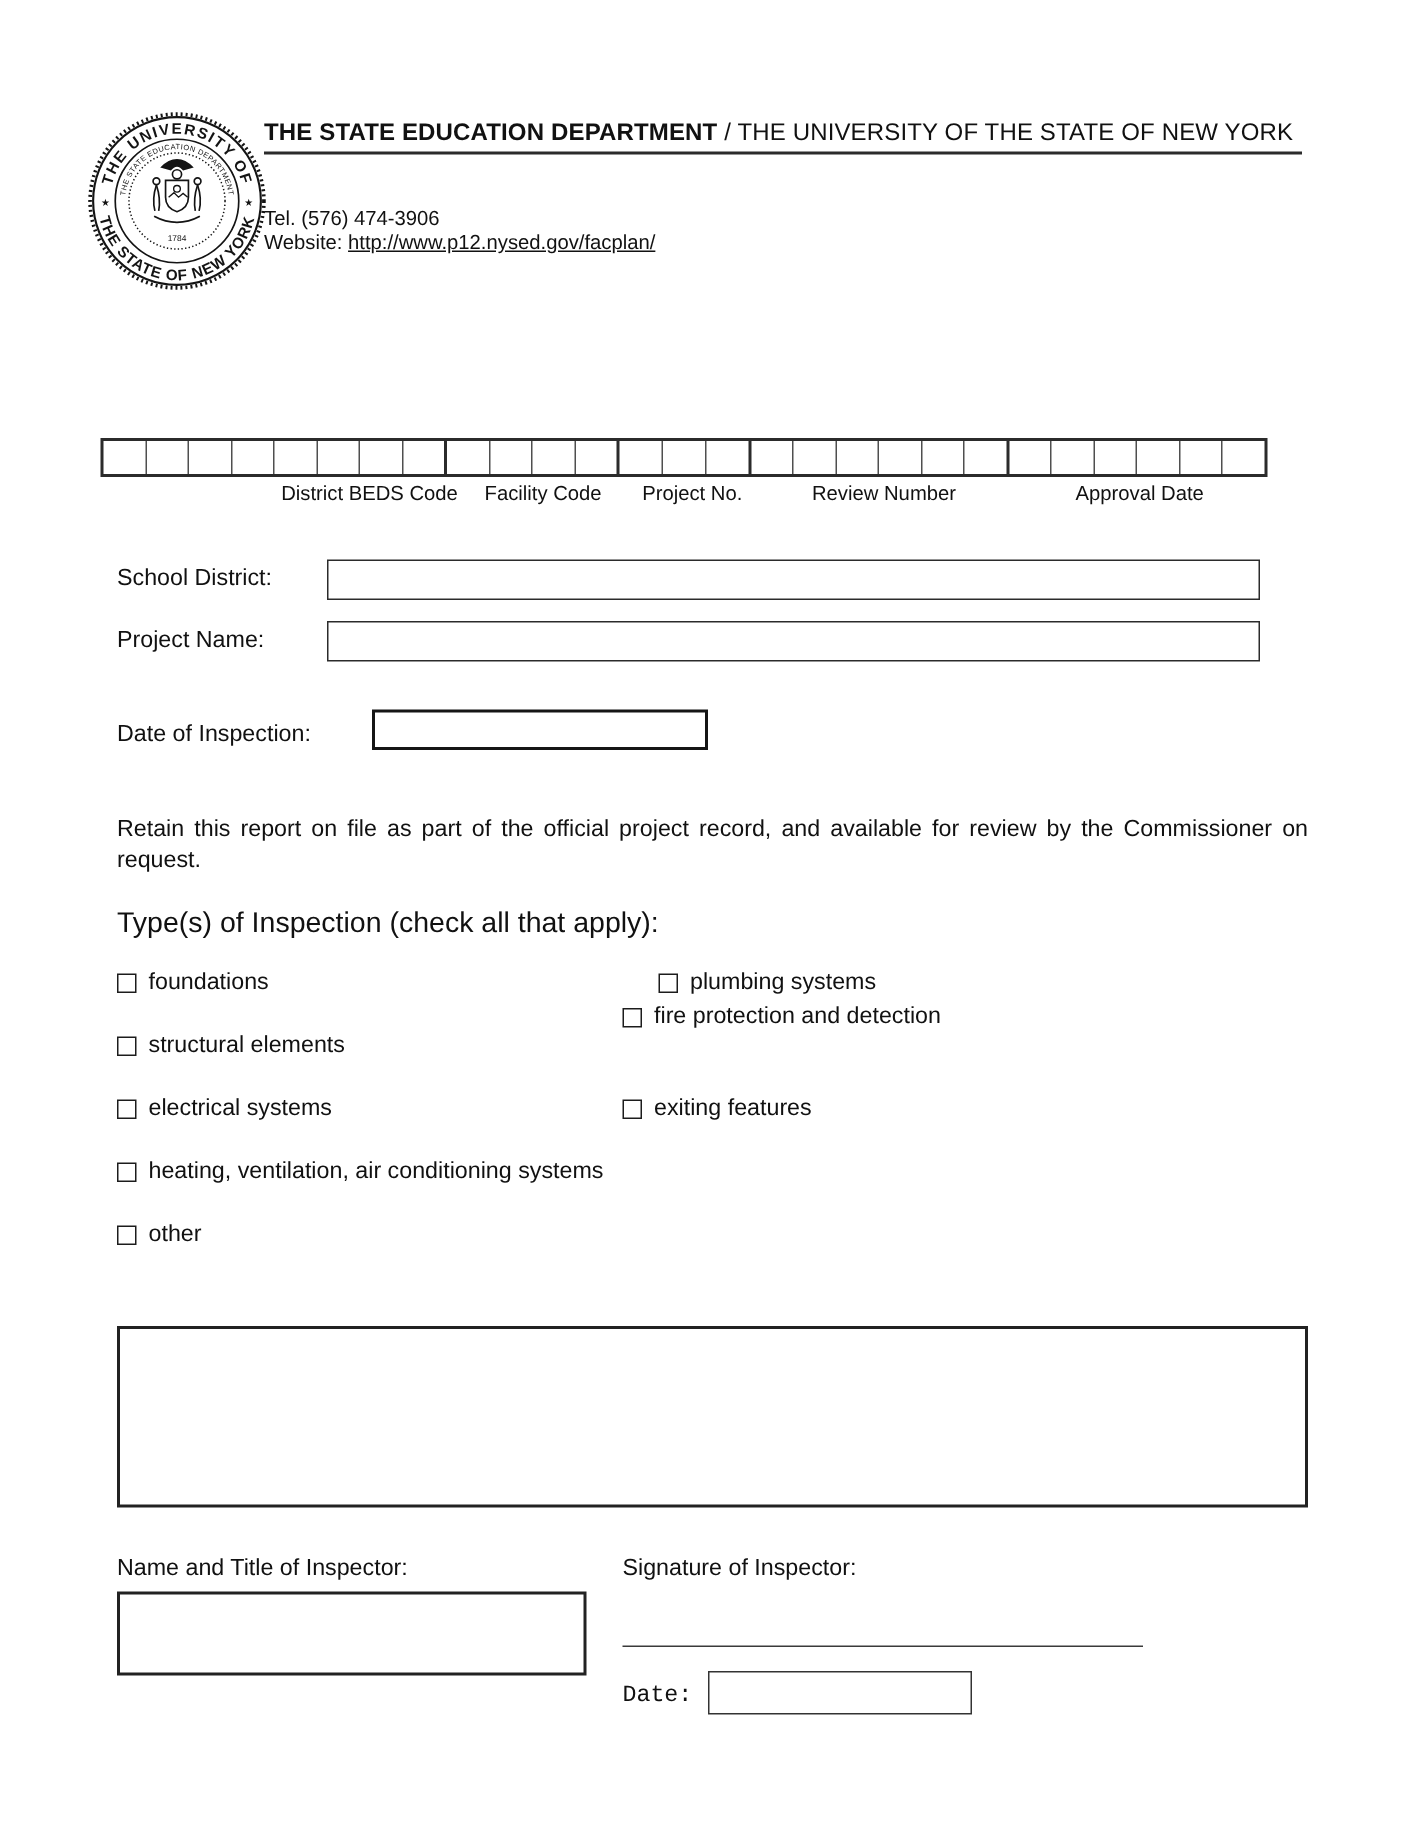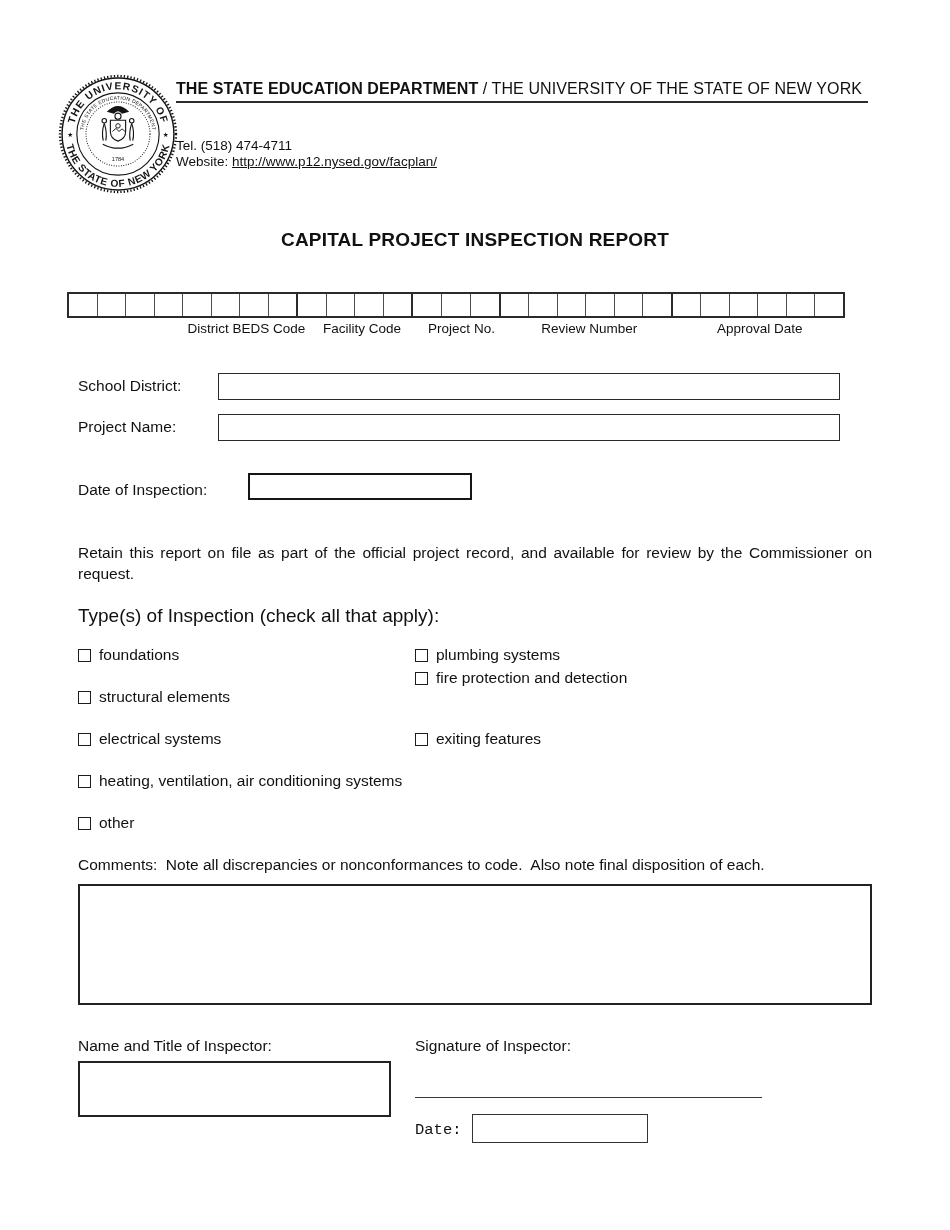--- a/index.html
+++ b/index.html
@@ -93,24 +93,23 @@
       <circle cx="73.5" cy="47" r="2.2"></circle>
       <path d="M73.5,49.5 q3,9 1,17"></path>
       <path d="M73.5,49.5 q-3,9 -1.5,17"></path>
       <path d="M45,70 Q60,78 75,70" stroke-width="1.2"></path>
     </g>
     <text x="60" y="86.5" font-size="5.5" text-anchor="middle">1784</text>
   </svg>
 
   <div class="abs hdr-line1"><b>THE STATE EDUCATION DEPARTMENT</b><span> / THE UNIVERSITY OF THE STATE OF NEW YORK</span></div>
   <div class="abs hdr-rule"></div>
-  <div class="abs hdr-tel">Tel. (518) 474-4711</div>
+  <div class="abs hdr-tel">Tel. (576) 474-3906</div>
   <div class="abs hdr-web"><span>Website: </span><span class="url">http://www.p12.nysed.gov/facplan/</span></div>
 
-  <div class="abs doc-title">CAPITAL PROJECT INSPECTION REPORT</div>
 
   <div class="abs cn-grid">
       <div class="cn-group" style="flex-grow: 8;">
         <div class="cn-cell"></div>
         <div class="cn-cell"></div>
         <div class="cn-cell"></div>
         <div class="cn-cell"></div>
         <div class="cn-cell"></div>
         <div class="cn-cell"></div>
         <div class="cn-cell"></div>
@@ -179,34 +178,33 @@
   </div>
   <div class="abs chk-row" style="left:78px; top:772px;">
     <span class="chk"></span>
     <span>heating, ventilation, air conditioning systems</span>
   </div>
   <div class="abs chk-row" style="left:78px; top:814px;">
     <span class="chk"></span>
     <span>other</span>
   </div>
 
-  <div class="abs chk-row" style="left:415px; top:646px;">
+  <div class="abs chk-row" style="left:439px; top:646px;">
     <span class="chk"></span>
     <span>plumbing systems</span>
   </div>
   <div class="abs chk-row" style="left:415px; top:669px;">
     <span class="chk"></span>
     <span>fire protection and detection</span>
   </div>
   <div class="abs chk-row" style="left:415px; top:730px;">
     <span class="chk"></span>
     <span>exiting features</span>
   </div>
 
-  <div class="abs comments-caption">Comments:  Note all discrepancies or nonconformances to code.  Also note final disposition of each.</div>
   <div class="abs tbox box-comments"></div>
 
   <div class="abs field-label" style="left:78px; top:1037px;">Name and Title of Inspector:</div>
   <div class="abs tbox box-nametitle"></div>
 
   <div class="abs field-label" style="left:415px; top:1037px;">Signature of Inspector:</div>
   <div class="abs sig-line"></div>
 
   <div class="abs field-label" style="left:415px; top:1121px;font-family:Liberation Mono, monospace;">Date:</div>
   <div class="abs tbox box-date"></div>

